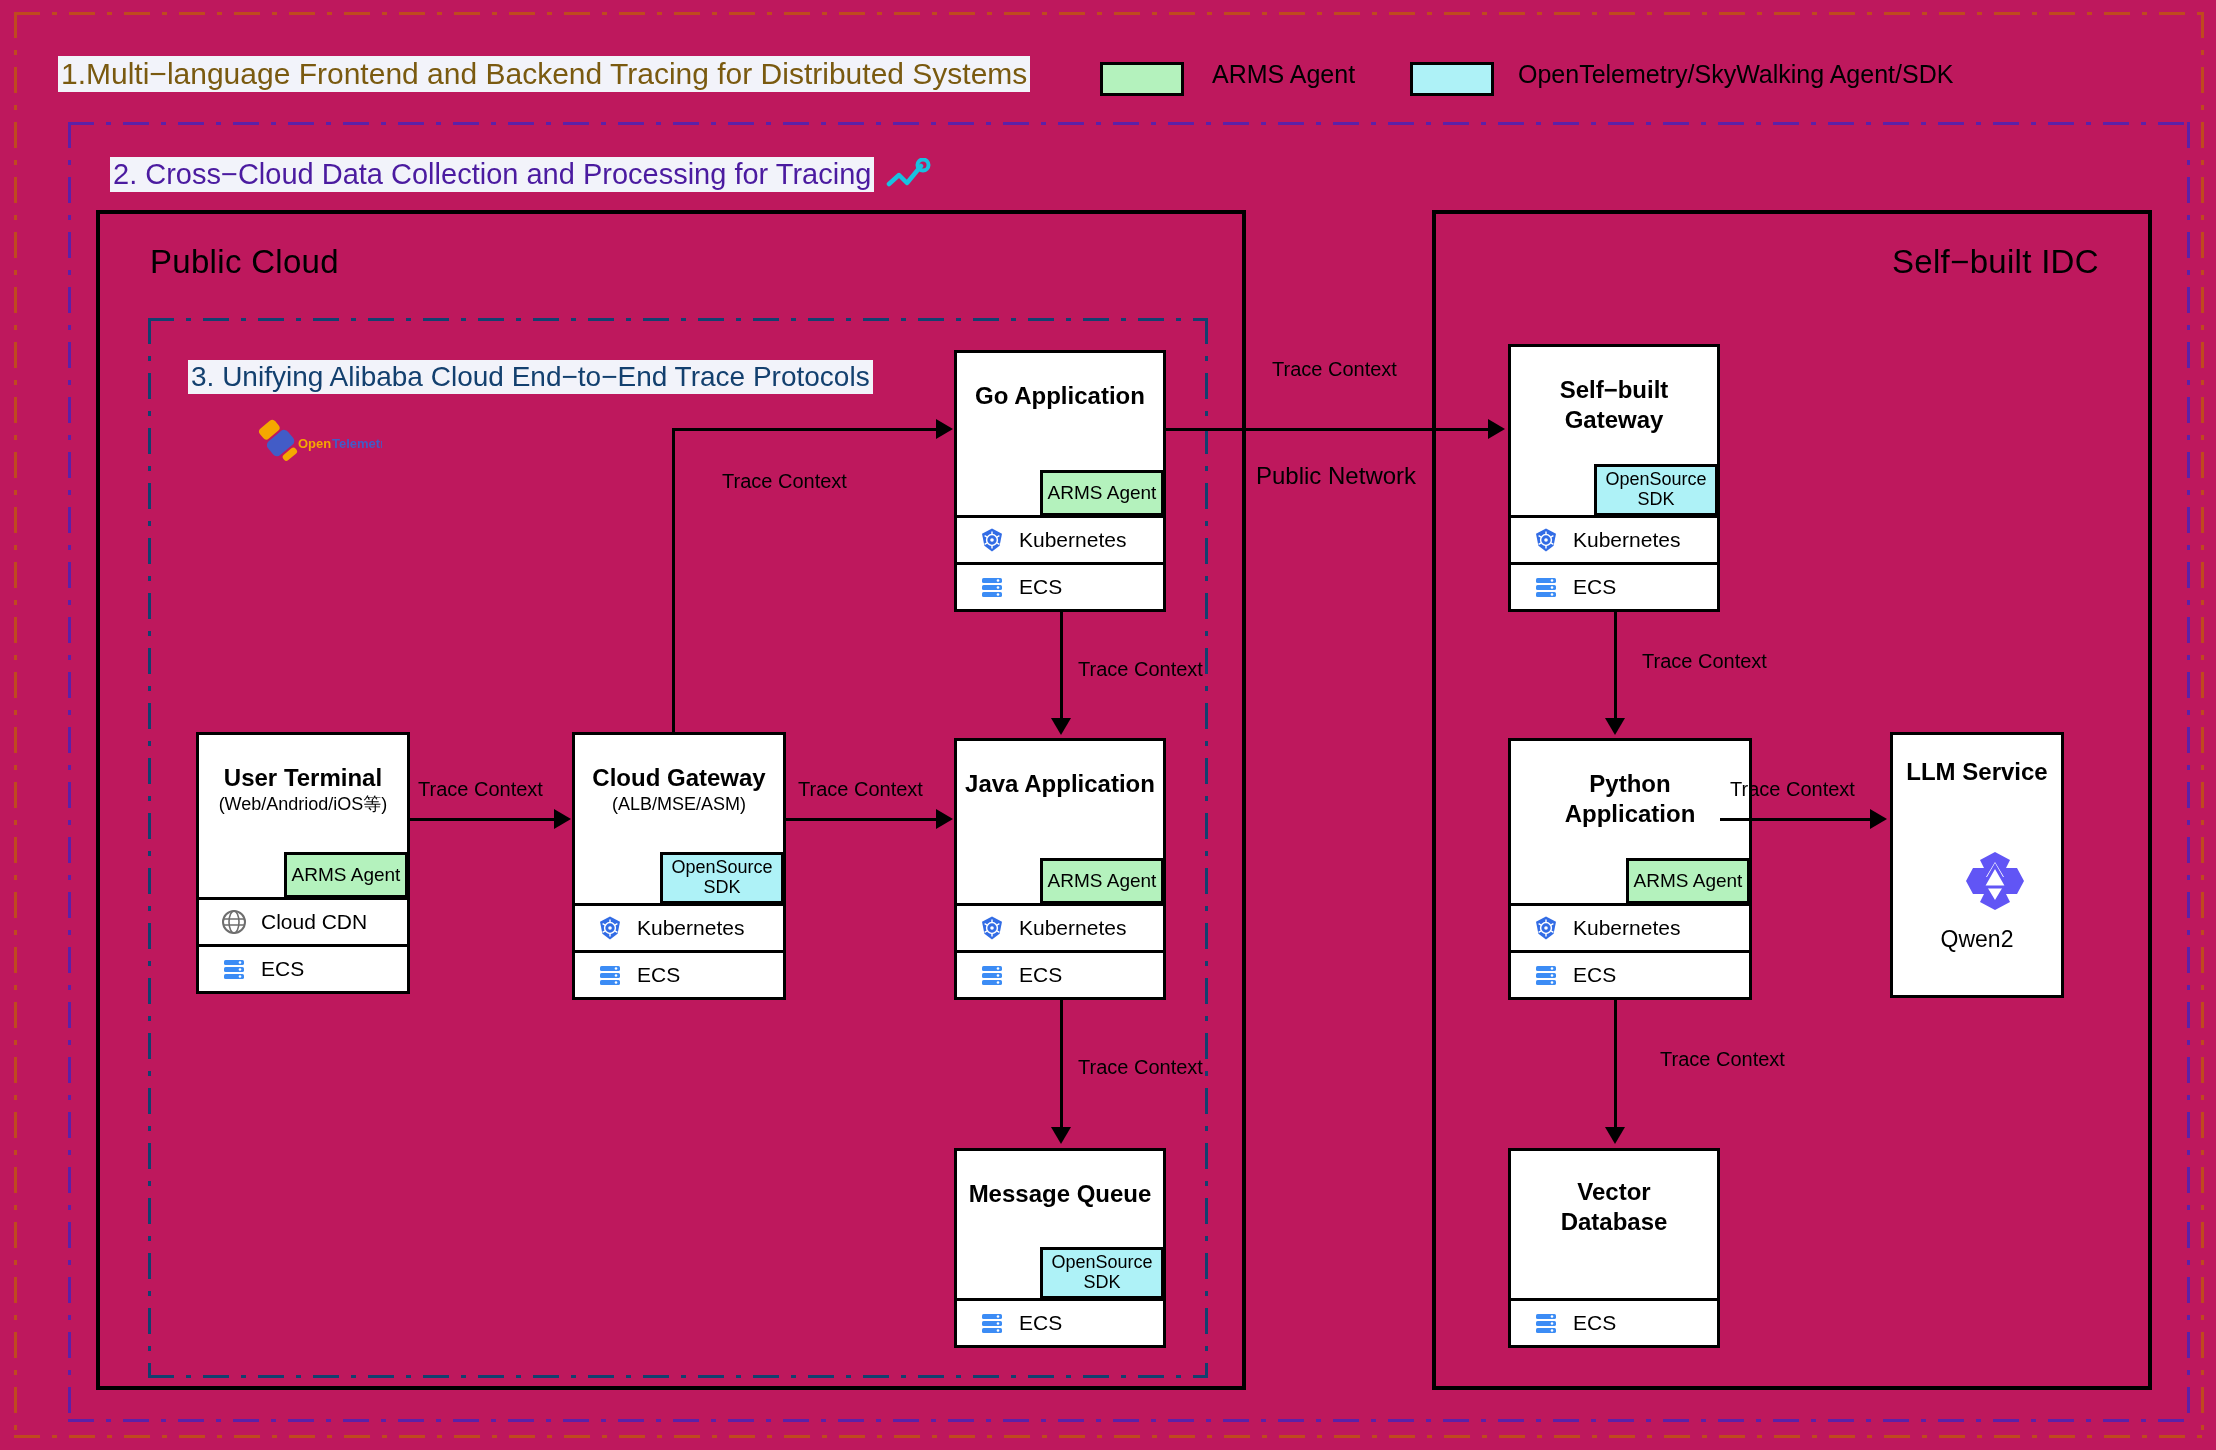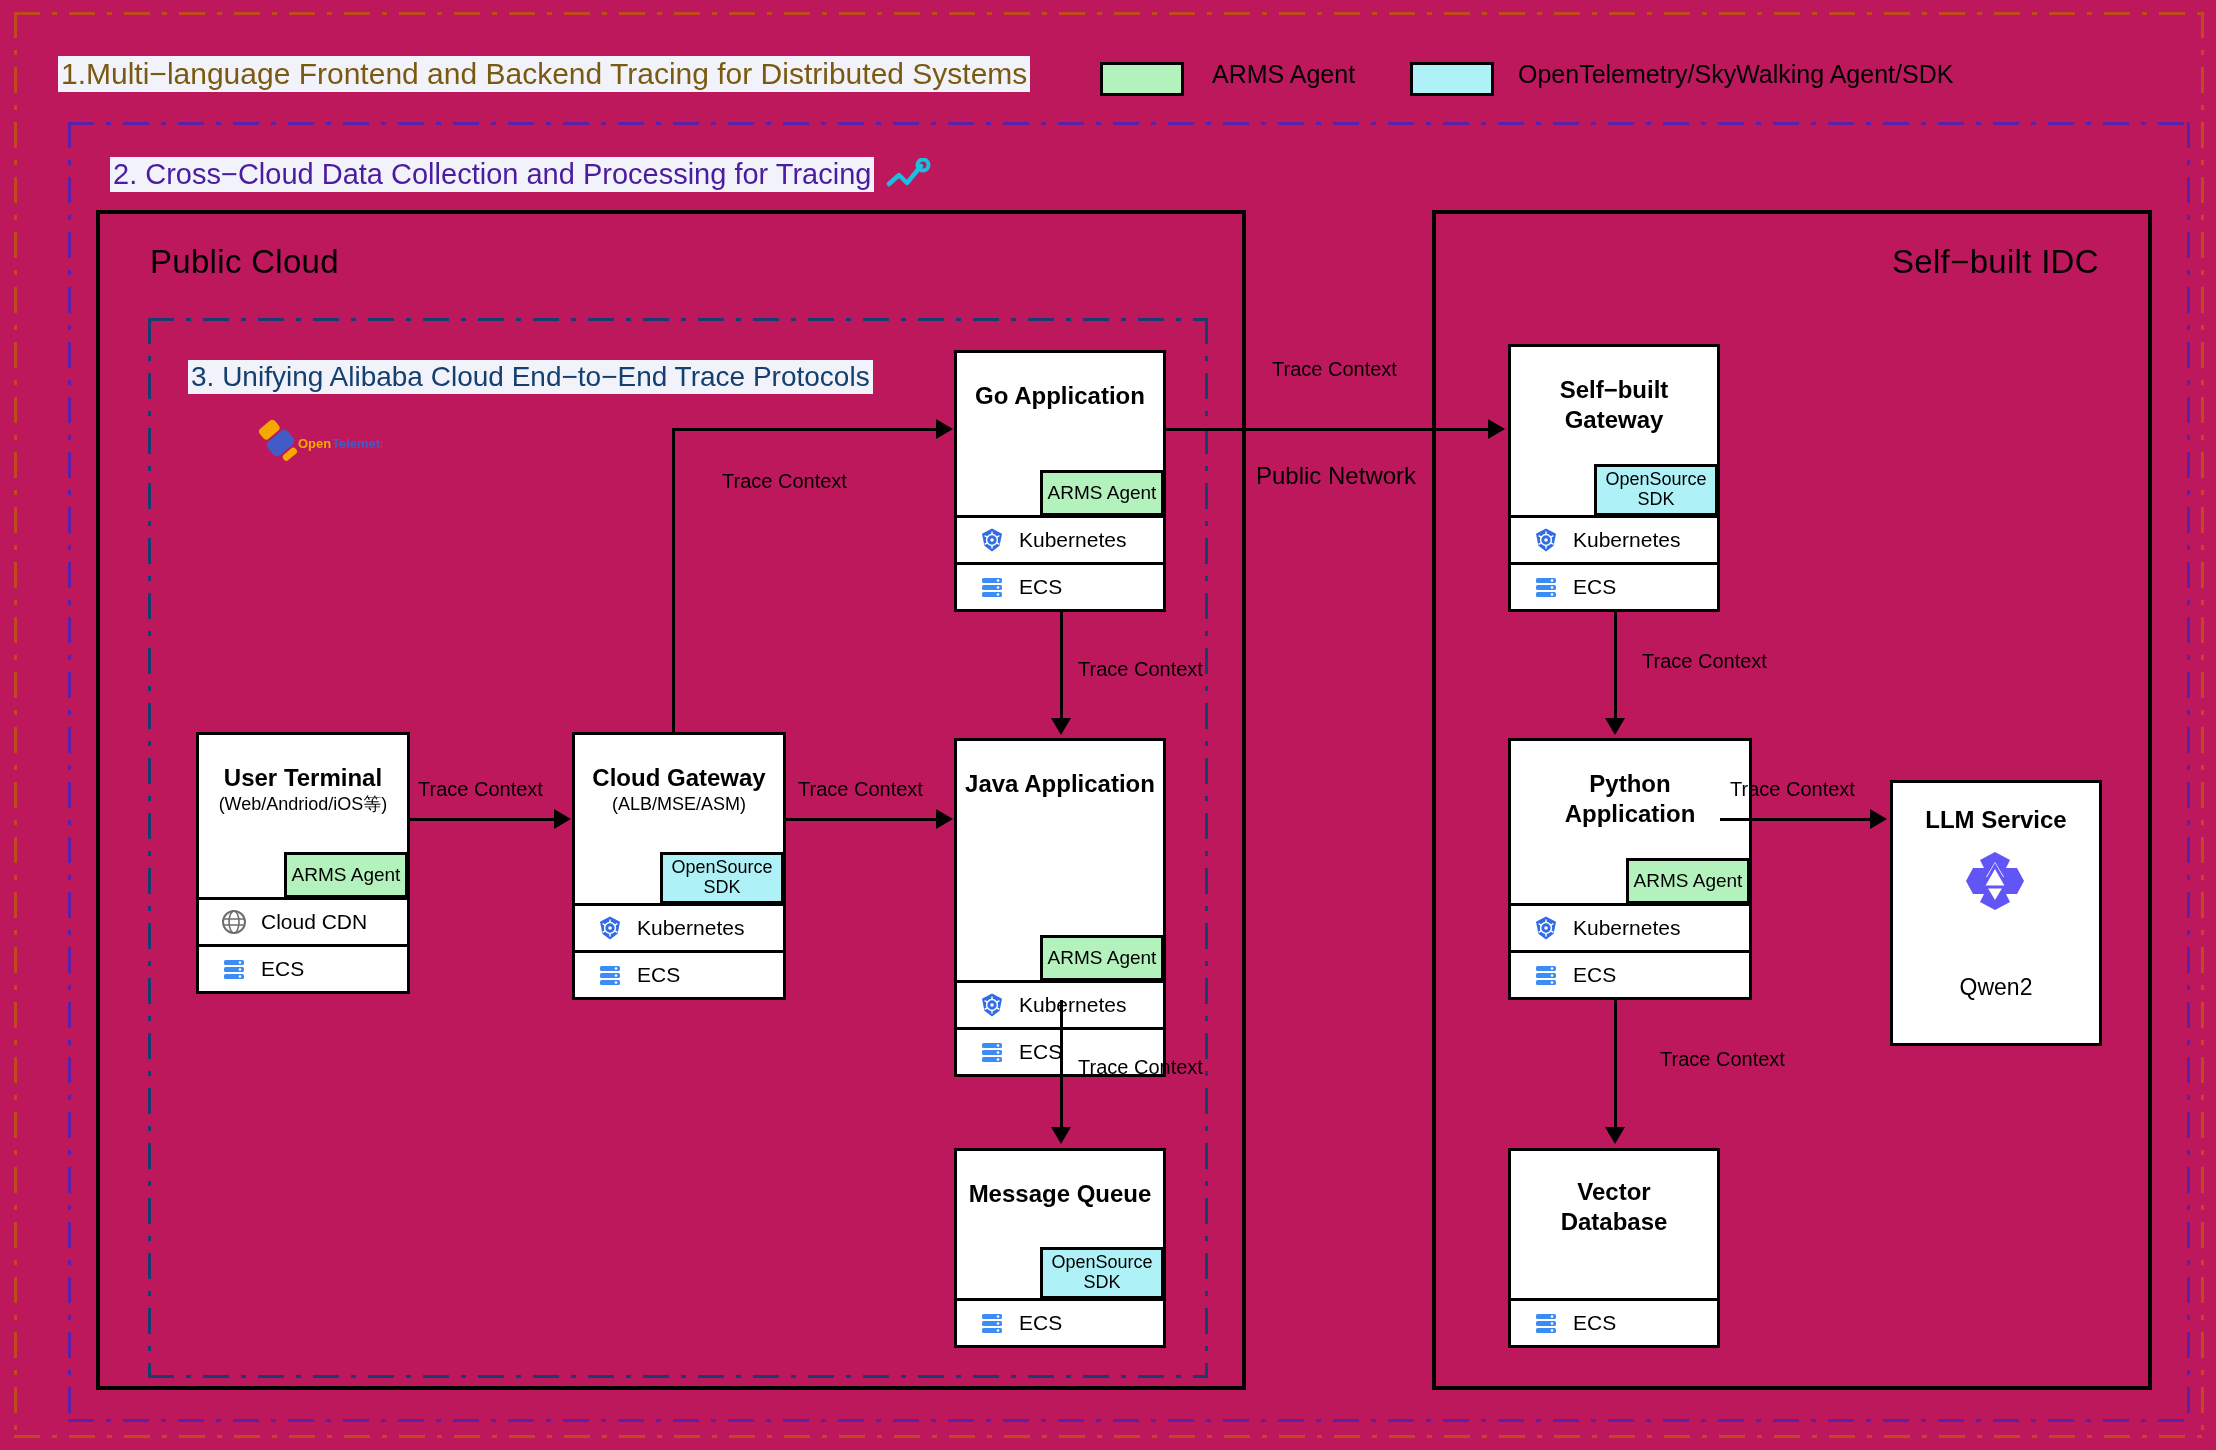--- a/index.html
+++ b/index.html
@@ -272,21 +272,21 @@
             <rect x="3" y="18" width="20" height="5" rx="1.6" fill="#3c8cf5"></rect>
             <circle cx="19" cy="6.5" r="1.3" fill="#fff"></circle>
             <circle cx="19" cy="13.5" r="1.3" fill="#fff"></circle>
             <circle cx="19" cy="20.5" r="1.3" fill="#fff"></circle>
           </svg>
       </span>
       <span class="lbl">ECS</span>
     </div>
   </div>
 
-  <div class="node" style="left:954px;top:738px;width:212px;height:339px;">
+  <div class="node" style="left:954px;top:738px;width:212px;height:262px;">
     <div class="node-head">
       <div class="node-title">Java Application</div>
       <div class="badge arms">ARMS Agent</div>
     </div>
     <div class="layer">
       <span class="ico">
         <svg width="26" height="26" viewBox="0 0 26 26">
             <polygon points="13,1.5 23,6.8 20.6,18.8 13,24.5 5.4,18.8 3,6.8" fill="#326ce5"></polygon>
             <circle cx="13" cy="13" r="5.4" fill="none" stroke="#fff" stroke-width="1.5"></circle>
             <g stroke="#fff" stroke-width="1.4">
@@ -395,21 +395,21 @@
             <rect x="3" y="18" width="20" height="5" rx="1.6" fill="#3c8cf5"></rect>
             <circle cx="19" cy="6.5" r="1.3" fill="#fff"></circle>
             <circle cx="19" cy="13.5" r="1.3" fill="#fff"></circle>
             <circle cx="19" cy="20.5" r="1.3" fill="#fff"></circle>
           </svg>
       </span>
       <span class="lbl">ECS</span>
     </div>
   </div>
 
-  <div class="node" style="left:1890px;top:732px;width:212px;height:266px;margin-top:48px;">
+  <div class="node" style="left:1890px;top:732px;width:174px;height:266px;">
     <div class="node-head" style="padding-top:22px;">
       <div class="node-title">LLM Service</div>
     </div>
     <div style="position:absolute;left:0;right:0;bottom:42px;text-align:center;font-size:23px;color:#000;">Qwen2</div>
   </div>
   <svg id="qwen-logo" viewBox="0 0 70 70">
     <g fill="#6155f5">
       <path d="M35 6 L50 14 L46 22 L57 22 L64 35 L57 48 L46 48 L50 56 L35 64 L20 56 L24 48 L13 48 L6 35 L13 22 L24 22 L20 14 Z
                M35 16 L26 31 L44 31 Z
                M26 39 L35 54 L44 39 Z" fill-rule="evenodd"></path>

